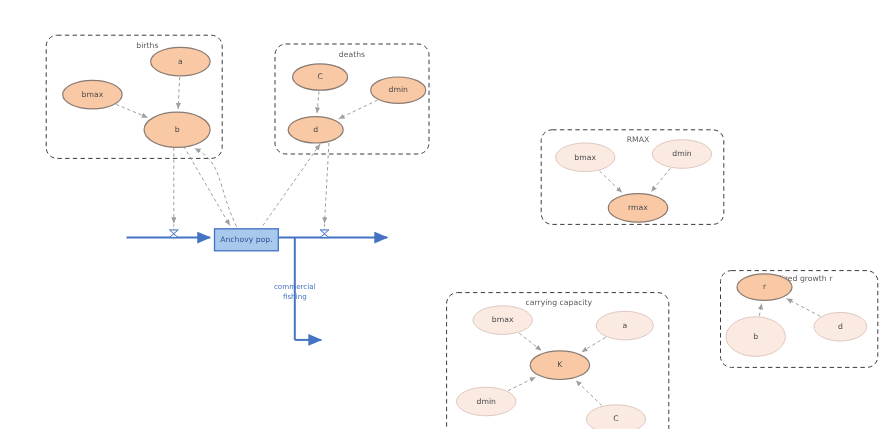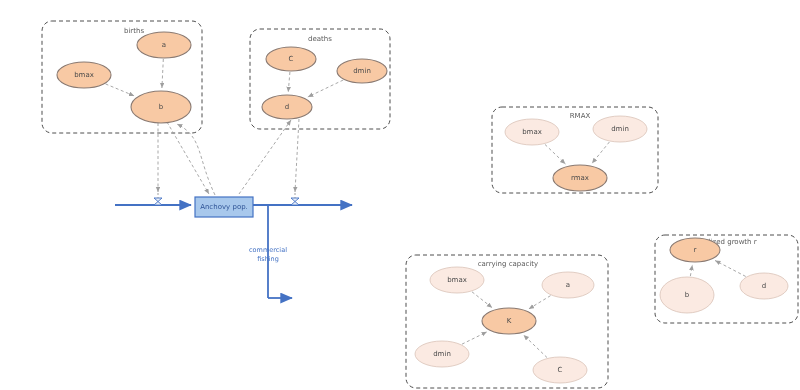--- a/index.html
+++ b/index.html
@@ -3,21 +3,21 @@
 <meta charset="utf-8">
 <style>
   html,body{margin:0;padding:0;}
   body{
     width:800px;height:390px;
     background:#ffffff;
     font-family:"DejaVu Sans", sans-serif;
     overflow:hidden;
     position:relative;
   }
-  #stage{position:absolute;left:0;top:3px;width:800px;height:344px;}
+  #stage{position:absolute;left:0;top:14px;width:800px;height:344px;}
   svg#canvas{position:absolute;left:0;top:0;width:800px;height:390px;}
   .cluster-label{
     font-size:7px;
     fill:#5a5a5a;
     text-anchor:middle;
     font-family:"DejaVu Sans", sans-serif;
   }
   .node-label{
     font-size:7px;
     fill:#4a4a4a;

